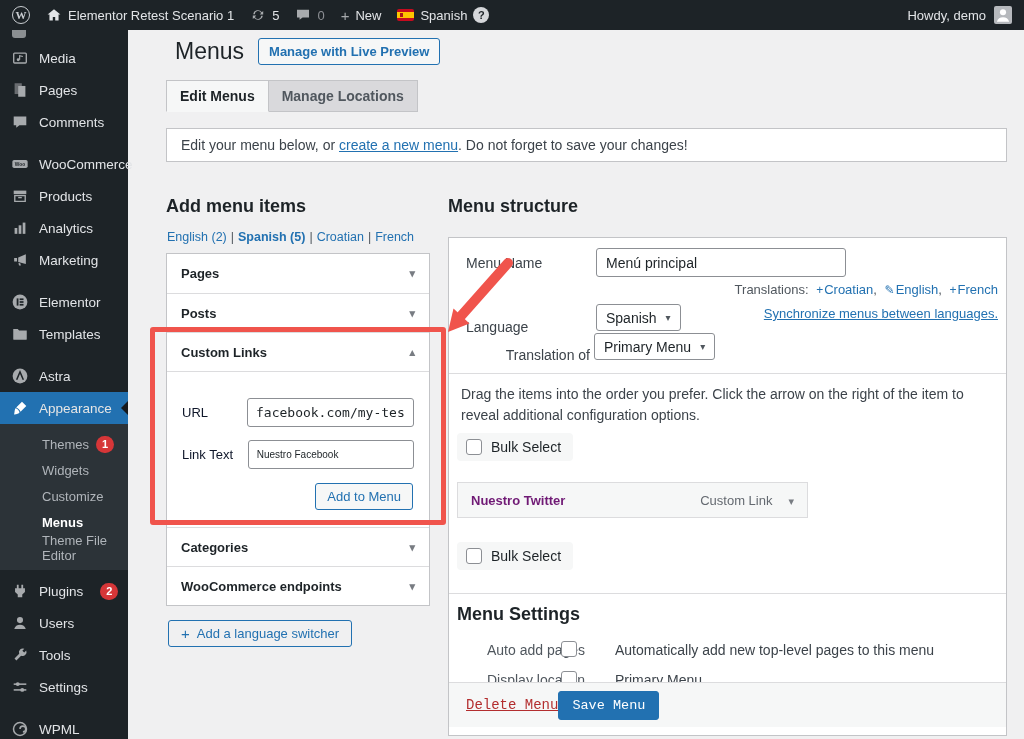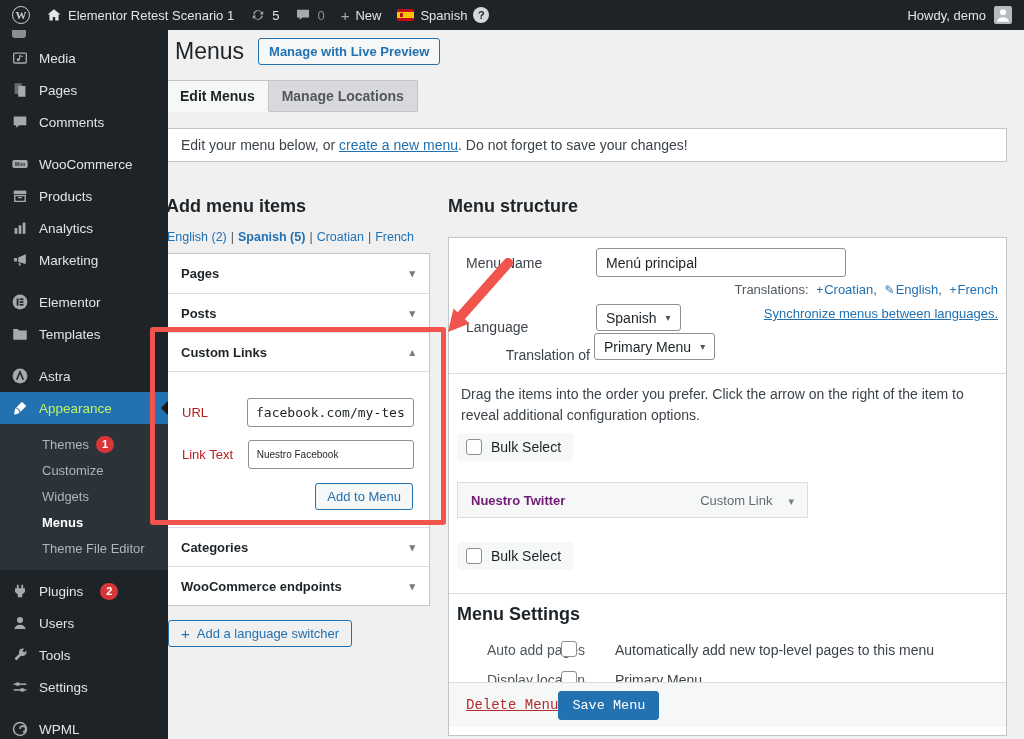--- a/index.html
+++ b/index.html
@@ -19,29 +19,29 @@
   .count-dim { color:#8c8f94; }
   .flag { width:17px; height:12px; border-radius:2px; overflow:hidden; position:relative;
     background:linear-gradient(180deg,#c60b1e 0 25%,#ffc400 25% 75%,#c60b1e 75% 100%); }
   .flag i { position:absolute; left:3px; top:4px; width:3px; height:4px; background:#ad1519; }
   .help-badge { width:16px; height:16px; border-radius:50%; background:#d5d7da; color:#1d2327;
     font-weight:bold; font-size:11px; display:flex; align-items:center; justify-content:center; }
   .ab-right { margin-left:auto; display:flex; align-items:center; gap:8px; }
   .avatar { width:18px; height:18px; border-radius:2px; background:#b6b9bd; overflow:hidden; }
 
   
-  #sidebar { position:absolute; left:0; top:30px; width:168px; height:709px; background:#1d2327;
+  #sidebar { position:absolute; left:0; top:30px; width:128px; height:709px; background:#1d2327;
     color:#e2e4e7; font-size:13.5px; z-index:20; }
   .partial-row { height:12px; overflow:hidden; padding-left:12px; opacity:.8; }
   .partial-row .stub { width:14px; height:18px; background:#a7aaad; border-radius:3px; margin-top:-10px; }
   .mi { height:32px; display:flex; align-items:center; gap:10px; padding-left:11px; cursor:pointer; }
   .mi .ico { width:18px; height:18px; color:#a7aaad; flex:0 0 18px; }
   .mi .ico svg { width:18px; height:18px; }
   .gap { height:10px; }
-  .mi.active { background:#2271b1; color:#bef264; position:relative; }
+  .mi.active { background:#2271b1; color:#e5e5e5; position:relative; }
   .mi.active .ico { color:#fff; }
   .mi.active .notch { position:absolute; right:0; top:50%; transform:translateY(-50%);
     width:0; height:0; border-top:7px solid transparent; border-bottom:7px solid transparent;
     border-right:7px solid #16191c; }
   .submenu { background:#2c3338; padding:7px 0 9px; }
   .smi { height:26px; display:flex; align-items:center; padding-left:42px; color:#b0b5ba;
     font-size:13px; cursor:pointer; }
   .smi.current { color:#fff; font-weight:bold; }
   .badge { display:inline-flex; align-items:center; justify-content:center; min-width:18px; height:17px;
     padding:0 5px; margin-left:7px; background:#d63638; color:#fff; border-radius:9px; font-size:11px; font-weight:bold; }
@@ -69,21 +69,21 @@
   .lang-row { margin:13px 0 9px 1px; font-size:12.5px; color:#2271b1; }
   .lang-row .sep { color:#50575e; margin:0 4px; }
   .lang-row .cur { font-weight:bold; }
   .accordion { background:#fff; border:1px solid #c3c4c7; }
   .acc-head { height:39px; display:flex; align-items:center; justify-content:space-between;
     padding:0 14px; font-size:13px; font-weight:600; color:#1d2327; border-top:1px solid #dcdcde; cursor:pointer; }
   .acc-head:first-child { border-top:none; }
   .acc-arrow { color:#787c82; font-size:11px; }
   .acc-body { border-top:1px solid #dcdcde; padding:26px 15px 17px; }
   .fld-row { display:flex; align-items:center; margin-bottom:13px; }
-  .fld-label { width:66px; font-size:13px; color:#b91c1c; }
+  .fld-label { width:66px; font-size:13px; color:#0f172a; }
   .fld-input { width:167px; height:29px; border:1px solid #8c8f94; border-radius:3px; background:#fff;
     padding:0 8px; font-size:10px; color:#1d2327; font-family:inherit; }
   .mono { font-family:"DejaVu Sans Mono", monospace; font-size:13px; }
   .btn-secondary { background:#f6f7f7; border:1px solid #2271b1; color:#2271b1; font-size:13px;
     padding:5px 11px; border-radius:3px; cursor:pointer; font-family:inherit; }
   .add-to-menu-row { text-align:right; margin-top:14px; padding-right:1px; }
   .btn-switcher { margin-top:14px; margin-left:2px; background:transparent; border:1px solid #2271b1;
     color:#2271b1; font-size:13px; padding:5px 12px; border-radius:3px; cursor:pointer;
     display:inline-flex; align-items:center; gap:7px; font-family:inherit; }
   .plus-glyph { font-size:15px; line-height:1; }
@@ -262,24 +262,24 @@
           </svg></span>
       <span>Appearance</span>
       <span class="notch"></span>
     </div>
     <div class="submenu">
       <div class="smi">
         <span>Themes</span>
         <span class="badge">1</span>
       </div>
       <div class="smi">
+          <span>Widgets</span>
+        </div>
+      <div class="smi">
           <span>Customize</span>
-        </div>
-      <div class="smi">
-          <span>Widgets</span>
         </div>
       <div class="smi current">
           <span>Menus</span>
         </div>
       <div class="smi">
           <span>Theme File Editor</span>
         </div>
     </div>
     <div style="height:5px"></div>
     <div class="mi">

